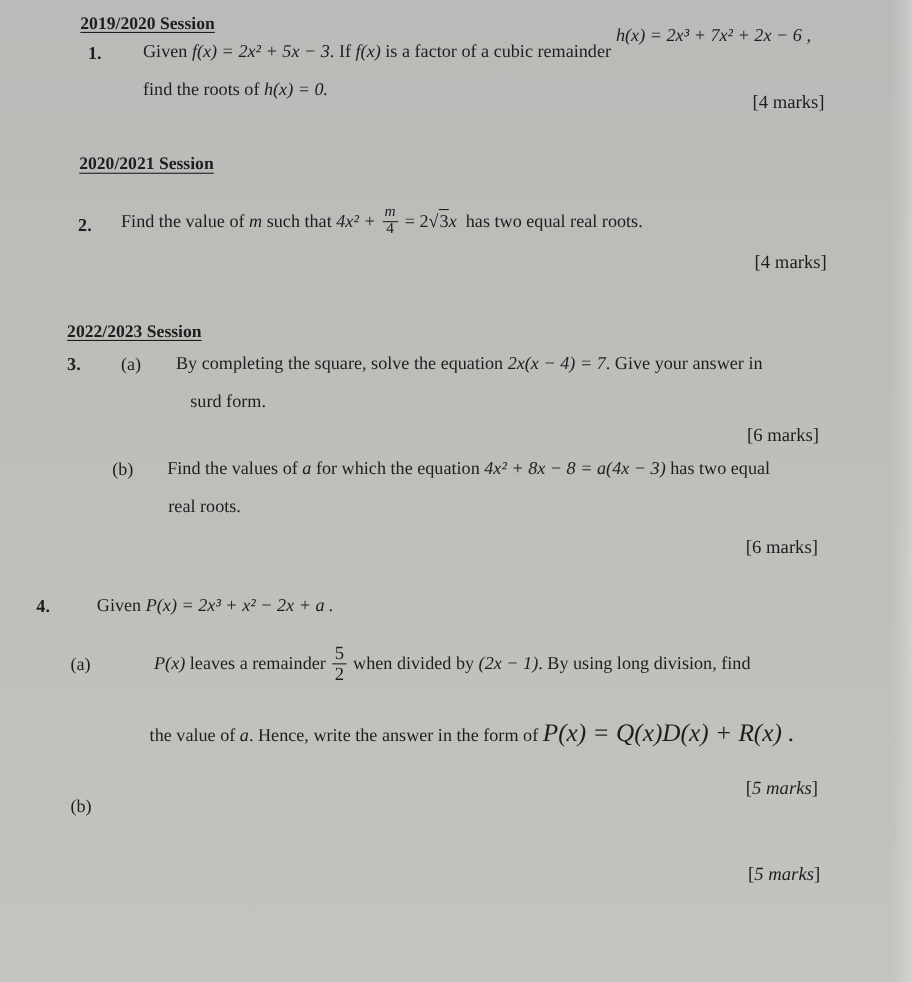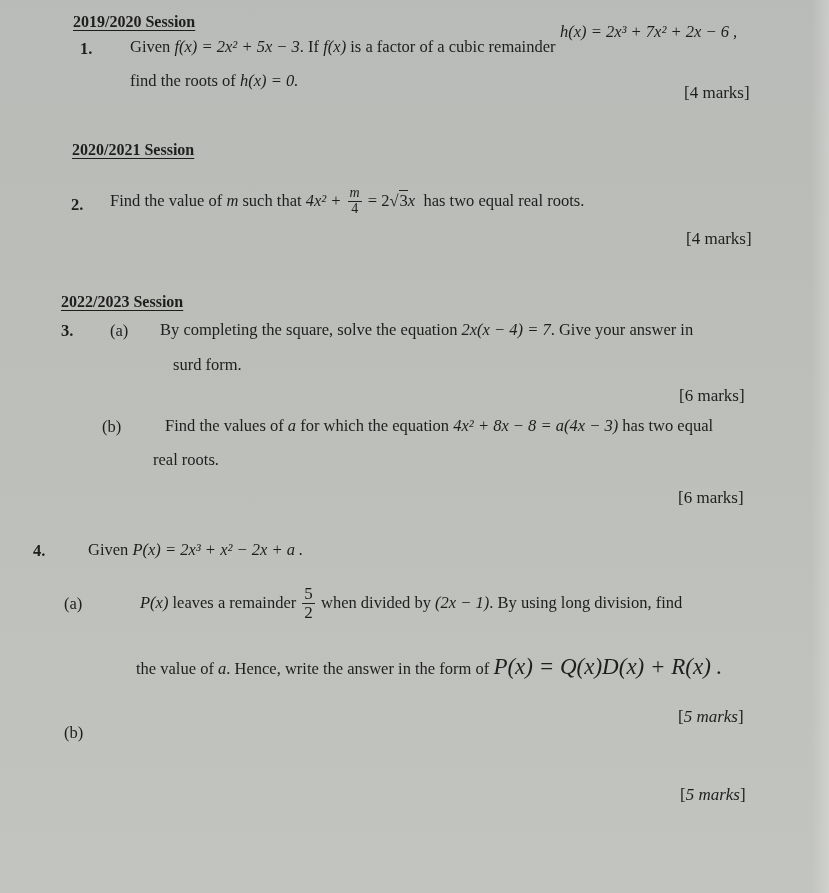--- a/index.html
+++ b/index.html
@@ -65,21 +65,21 @@
   <div class="t qnum" style="left:61px; top:323px;">3.</div>
   <div class="t" style="left:110px; top:323px;">(a)</div>
   <div class="t" style="left:160px; top:322px;">
     <span>By completing the square, solve the equation</span>
     <span class="m">2x(x − 4) = 7</span><span>. Give your answer in</span>
   </div>
   <div class="t" style="left:160px; top:357px;margin-left:13px;">surd form.</div>
   <div class="t marks" style="left:679px; top:387px;">[6 marks]</div>
 
   <div class="t" style="left:102px; top:419px;">(b)</div>
-  <div class="t" style="left:165px; top:418px;text-align:right;">
+  <div class="t" style="left:152px; top:418px;text-align:right;">
     <span>Find the values of</span>
     <span class="m">a</span>
     <span>for which the equation</span>
     <span class="m">4x² + 8x − 8 = a(4x − 3)</span>
     <span>has two  equal</span>
   </div>
   <div class="t" style="left:153px; top:452px;">real roots.</div>
   <div class="t marks" style="left:678px; top:489px;">[6 marks]</div>
 
   <div class="t qnum" style="left:33px; top:543px;">4.</div>

